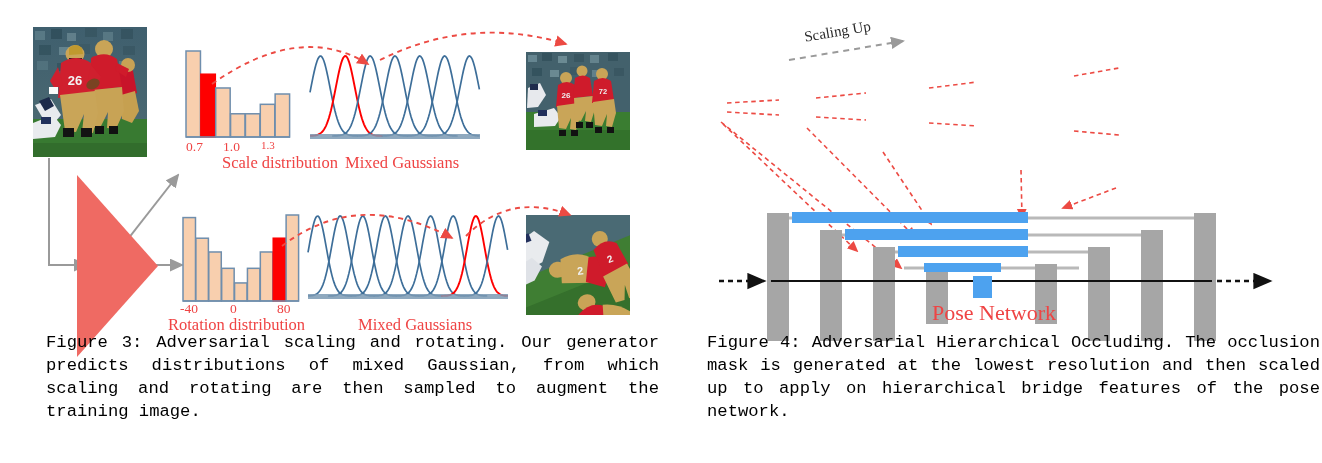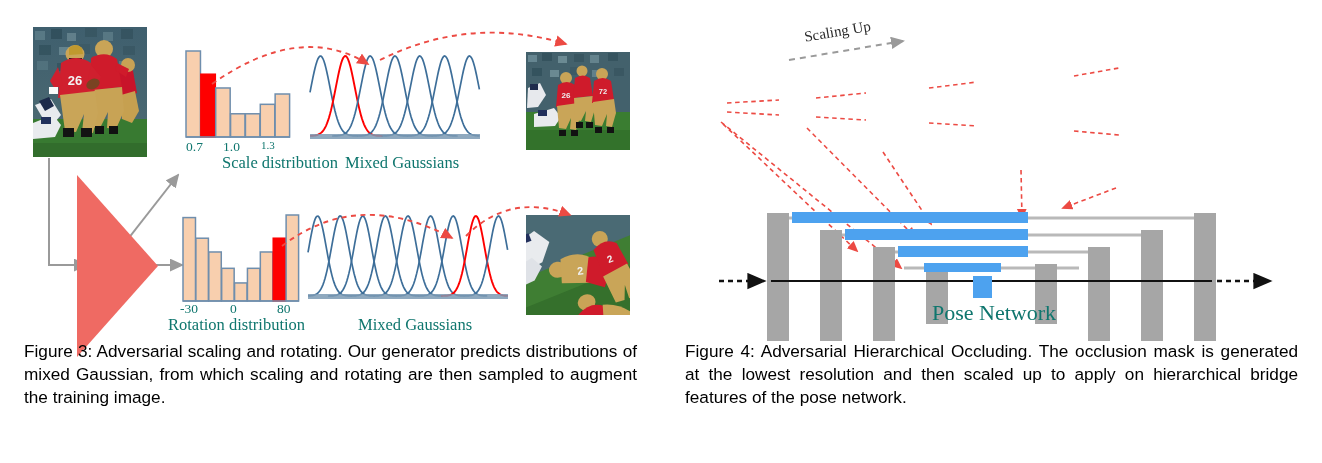--- a/index.html
+++ b/index.html
@@ -1,24 +1,24 @@
 <!DOCTYPE html>
 <html><head>
 <meta charset="utf-8">
 <style>
   html,body{margin:0;padding:0;background:#fff;}
   body{width:1322px;height:463px;position:relative;font-family:"Liberation Serif",serif;overflow:hidden;}
   .fig{position:absolute;top:0;height:340px;}
   #fig3{left:0;width:661px;}
   #fig4{left:661px;width:661px;}
-  .cap{position:absolute;top:340px;width:613px;font-family:Liberation Sans, sans-serif;font-size:17.2px;line-height:1.33;color:#000;text-align:justify;}
+  .cap{position:absolute;top:332px;width:613px;font-family:Liberation Mono, monospace;font-size:17.2px;line-height:1.33;color:#000;text-align:justify;margin-left:22px;}
   #cap3{left:24px;}
   #cap4{left:685px;}
   svg{position:absolute;left:0;top:0;overflow:visible;}
-  .lbl{position:absolute;font-family:"Liberation Serif",serif;color:#0f766e;white-space:nowrap;}
+  .lbl{position:absolute;font-family:"Liberation Serif",serif;color:#ef4444;white-space:nowrap;}
 </style>
 </head>
 <body>
 
 <div class="fig" id="fig3">
 
   <div style="position:absolute;left:33px;top:27px;width:114px;height:130px;overflow:hidden;background:#1c2a33;">
     <svg width="114" height="130" viewBox="0 0 114 130">
       <defs>
         <linearGradient id="crowdA" x1="0" y1="0" x2="0" y2="1">
@@ -214,21 +214,21 @@
           <rect x="51.56" y="70.94" width="12.49" height="18.06" fill="#f8cfae" stroke="#6f8ead" stroke-width="1.5"></rect>
           <rect x="64.44" y="56.32" width="12.49" height="32.68" fill="#f8cfae" stroke="#6f8ead" stroke-width="1.5"></rect>
           <rect x="77.33" y="39.98" width="12.49" height="49.02" fill="#f8cfae" stroke="#6f8ead" stroke-width="1.5"></rect>
           <rect x="90.22" y="26.22" width="12.49" height="62.78" fill="#fe0000" stroke="#fe0000" stroke-width="1.5"></rect>
           <rect x="103.11" y="3.00" width="12.49" height="86.00" fill="#f8cfae" stroke="#6f8ead" stroke-width="1.5"></rect>
         </g>
       <line x1="0" y1="89" x2="116" y2="89" stroke="#6f8ead" stroke-width="1.6"></line>
     </svg>
   </div>
   <div style="position:absolute;left:183px;top:301px;width:116px;height:15px;">
-    <span class="lbl" style="left:-3px;top:0;font-size:13.5px;">-30</span>
+    <span class="lbl" style="left:-3px;top:0;font-size:13.5px;">-40</span>
     <span class="lbl" style="left:47px;top:0;font-size:13.5px;">0</span>
     <span class="lbl" style="left:94px;top:0;font-size:13.5px;">80</span>
   </div>
   <div class="lbl" style="left:168px;top:315px;font-size:16.5px;">Rotation distribution</div>
 
   <div style="position:absolute;left:308px;top:208px;width:200px;height:96px;">
     <svg width="200" height="96" viewBox="0 0 200 96">
       <g id="rotGauss">
           <path d="M0.0,44.3L1.0,38.8L2.0,33.2L3.0,27.9L4.0,22.9L5.0,18.3L6.0,14.5L7.0,11.4L8.0,9.3L9.0,8.2L10.0,8.1L11.0,9.0L12.0,11.0L13.0,13.9L14.0,17.6L15.0,22.0L16.0,27.0L17.0,32.3L18.0,37.8L19.0,43.4L20.0,48.8L21.0,54.1L22.0,59.0L23.0,63.5L24.0,67.6L25.0,71.3L26.0,74.4L27.0,77.1L28.0,79.4L29.0,81.3L30.0,82.9L31.0,84.1L32.0,85.1L33.0,85.8L34.0,86.4L35.0,86.9L36.0,87.2L37.0,87.4L38.0,87.6L39.0,87.7L40.0,87.8L41.0,87.9L42.0,87.9L43.0,87.9L44.0,88.0" fill="none" stroke="#3d6e99" stroke-width="1.7"></path>
           <path d="M0.0,87.9L1.0,87.9L2.0,87.8L3.0,87.7L4.0,87.6L5.0,87.4L6.0,87.1L7.0,86.8L8.0,86.3L9.0,85.7L10.0,84.9L11.0,83.8L12.0,82.5L13.0,80.9L14.0,78.9L15.0,76.6L16.0,73.8L17.0,70.5L18.0,66.7L19.0,62.6L20.0,57.9L21.0,52.9L22.0,47.6L23.0,42.1L24.0,36.6L25.0,31.1L26.0,25.8L27.0,21.0L28.0,16.7L29.0,13.2L30.0,10.5L31.0,8.7L32.0,8.0L33.0,8.3L34.0,9.7L35.0,12.1L36.0,15.3L37.0,19.3L38.0,23.9L39.0,29.1L40.0,34.5L41.0,40.0L42.0,45.5L43.0,50.9L44.0,56.1L45.0,60.8L46.0,65.2L47.0,69.1L48.0,72.6L49.0,75.6L50.0,78.1L51.0,80.2L52.0,82.0L53.0,83.4L54.0,84.5L55.0,85.4L56.0,86.1L57.0,86.6L58.0,87.0L59.0,87.3L60.0,87.5L61.0,87.7L62.0,87.8L63.0,87.8L64.0,87.9L65.0,87.9L66.0,88.0L67.0,88.0" fill="none" stroke="#3d6e99" stroke-width="1.7"></path>

